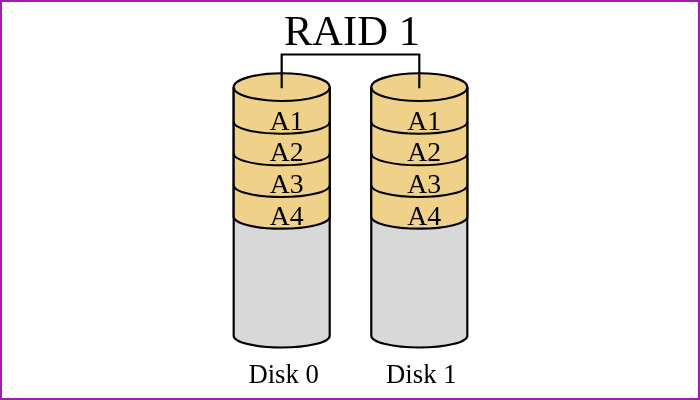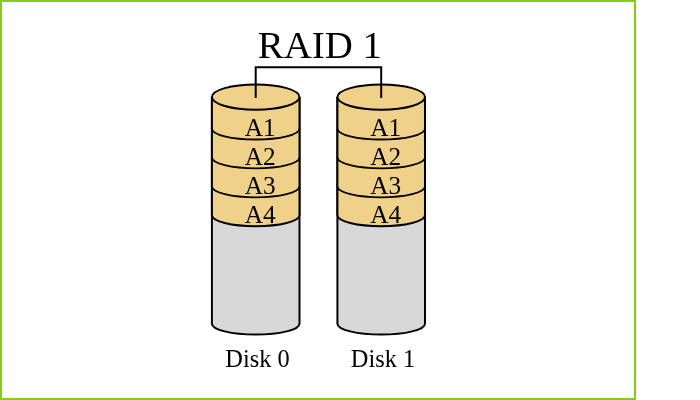--- a/index.html
+++ b/index.html
@@ -3,24 +3,24 @@
 <meta charset="utf-8">
 <style>
   html, body {
     margin: 0;
     padding: 0;
     background: #ffffff;
     font-family: "Liberation Serif", "DejaVu Serif", serif;
   }
   .frame {
     position: relative;
-    width: 636px;
+    width: 700px;
     height: 400px;
     box-sizing: border-box;
-    border: 2px solid #84cc16;
+    border: 2px solid #a21caf;
     background: #ffffff;
     overflow: hidden;
   }
   svg { display: block; }
   .outline {
     stroke: #000000;
     stroke-width: 2.2;
   }
   .divider {
     fill: none;

